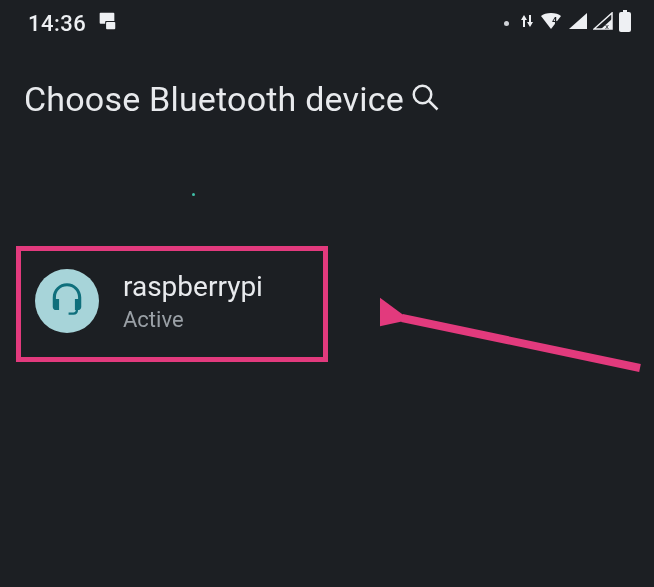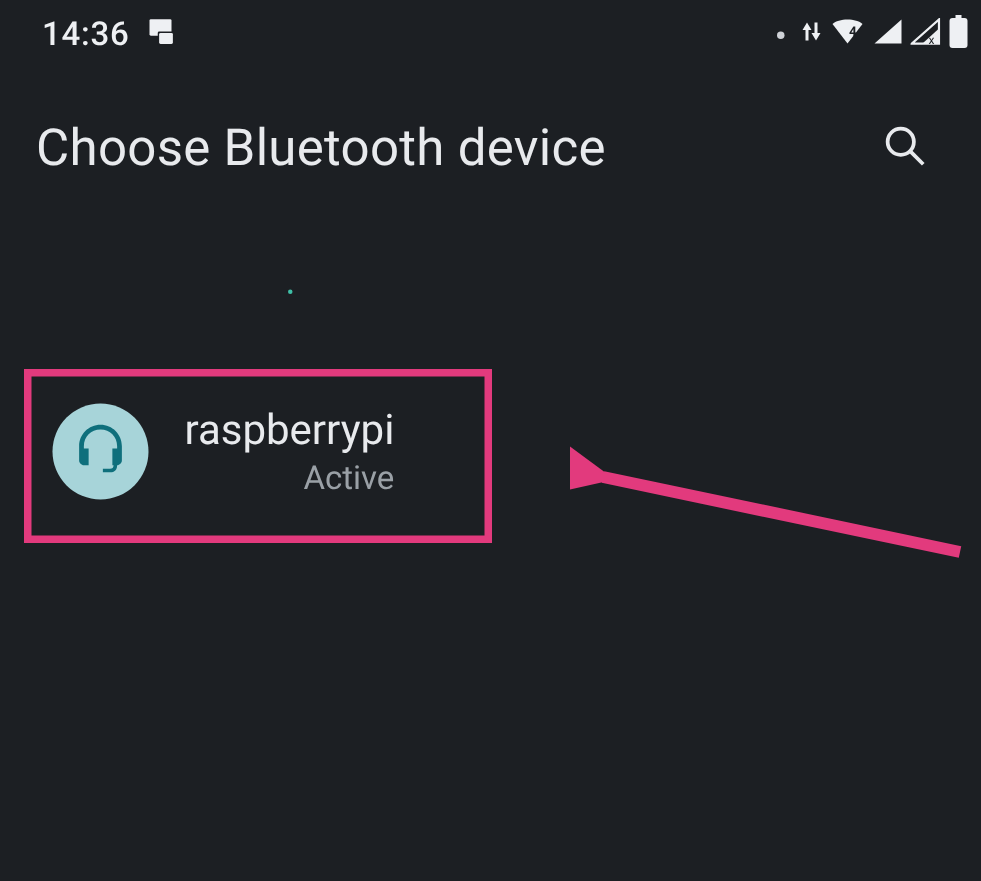--- a/index.html
+++ b/index.html
@@ -13,21 +13,21 @@
       background: #1c1f23;
       font-family: -apple-system, BlinkMacSystemFont, 'Segoe UI', Roboto, sans-serif;
       color: #e8eaed;
       overflow: hidden;
       position: relative;
     }
     .status-bar {
       display: flex;
       justify-content: space-between;
       align-items: center;
-      padding: 10px 8px 6px 28px;
+      padding: 10px 22px 6px 28px;
       height: 42px;
     }
     .status-left {
       display: flex;
       align-items: center;
       gap: 10px;
     }
     .status-time {
       font-size: 22px;
       font-weight: 500;
@@ -49,21 +49,20 @@
       height: 5px;
       border-radius: 50%;
       background: #cfd2d7;
       margin-right: 6px;
     }
     .sr-icon svg {
       fill: #eef0f3;
     }
     .header {
       display: flex;
-      justify-content: space-between;
       align-items: center;
       padding: 34px 30px 10px 24px;
     }
     .header-title {
       font-size: 34px;
       font-weight: 400;
       color: #e8eaed;
       letter-spacing: 0.2px;
     }
     .search-btn {
@@ -120,21 +119,20 @@
     }
     .device-name {
       font-size: 28px;
       font-weight: 400;
       color: #e8eaed;
     }
     .device-status {
       font-size: 22px;
       font-weight: 400;
       color: #9aa0a6;
-      text-align: right;
     }
     .annotation-arrow {
       position: absolute;
       top: 280px;
       left: 380px;
       pointer-events: none;
     }
   </style>
 </head>
 <body>

